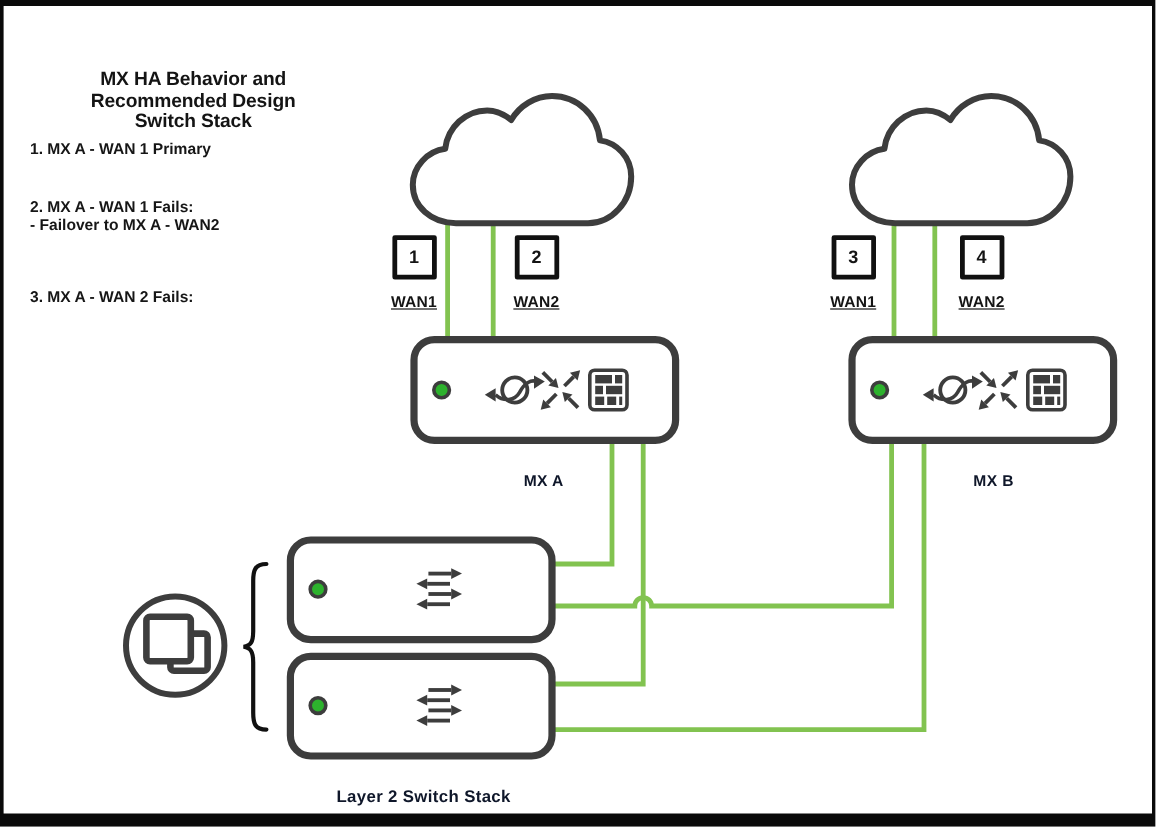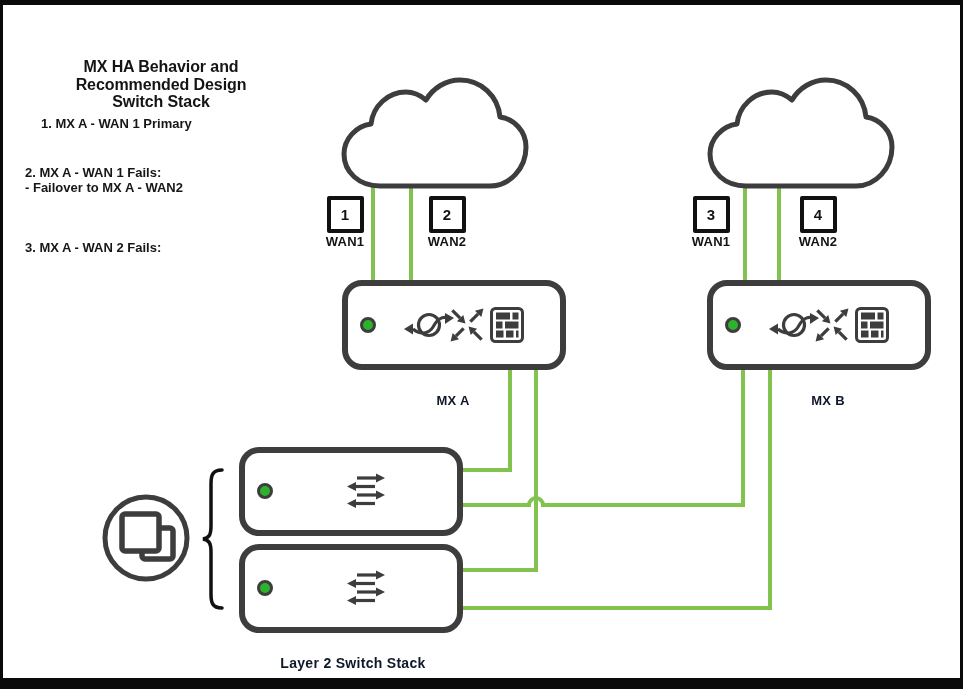--- a/index.html
+++ b/index.html
@@ -18,21 +18,21 @@
   }
   .legend-item{left:22px; width:270px; color:#161616;}
   .legend-item .h{font-size:13px; font-weight:bold; line-height:14.5px;}
   .legend-item .d{font-size:13px; font-weight:bold; line-height:14.5px;}
   .port{width:64px; text-align:center;}
   .port .pbox{
     width:29px; height:29px; margin:0 auto; border:4px solid #111;
     border-radius:2px; background:#fff;
     font-size:15px; font-weight:bold; color:#141414; line-height:29px; text-align:center;
   }
-  .port .plabel{margin-top:1px; font-size:13px; font-weight:bold; color:#141414; letter-spacing:0.2px;}
+  .port .plabel{margin-top:11px; font-size:13px; font-weight:bold; color:#141414; letter-spacing:0.2px;text-decoration:underline;}
   .dev-label{font-size:13px; font-weight:bold; color:#0f172a; text-align:center; letter-spacing:0.3px;}
   svg{position:absolute; left:0; top:0;}
   .green-line{stroke:var(--connection-green,#82c350); stroke-width:4; fill:none;}
   .dark-stroke{stroke:var(--outline-dark,#3d3d3d); fill:#ffffff;}
   .dark-fill{fill:var(--outline-dark,#3d3d3d);}
   .led{fill:var(--led-green,#2db22d); stroke:var(--outline-dark,#3d3d3d); stroke-width:3;}
   .icon-stroke{stroke:var(--outline-dark,#3d3d3d); fill:none;}
   .brace{stroke:#111111; stroke-width:3.5; fill:none; stroke-linecap:round;}
 </style>
 </head>
@@ -134,21 +134,21 @@
       C 211 535, 209 538, 203 539
       C 209 540, 211 543, 211 552
       L 211 594
       C 211 602, 212 608, 222 608"></path>
   </svg>
 
   <div class="abs title">MX HA Behavior and
 Recommended Design
 Switch Stack</div>
 
-  <div class="abs legend-item" style="top:112px;margin-left:16px;">
+  <div class="abs legend-item" style="top:112px;">
     <div class="h">1. MX A - WAN 1 Primary</div>
     <div class="d"></div>
   </div>
   <div class="abs legend-item" style="top:161px;">
     <div class="h">2. MX A - WAN 1 Fails:</div>
     <div class="d">- Failover to MX A - WAN2</div>
   </div>
   <div class="abs legend-item" style="top:236px;">
     <div class="h">3. MX A - WAN 2 Fails:</div>
   </div>

